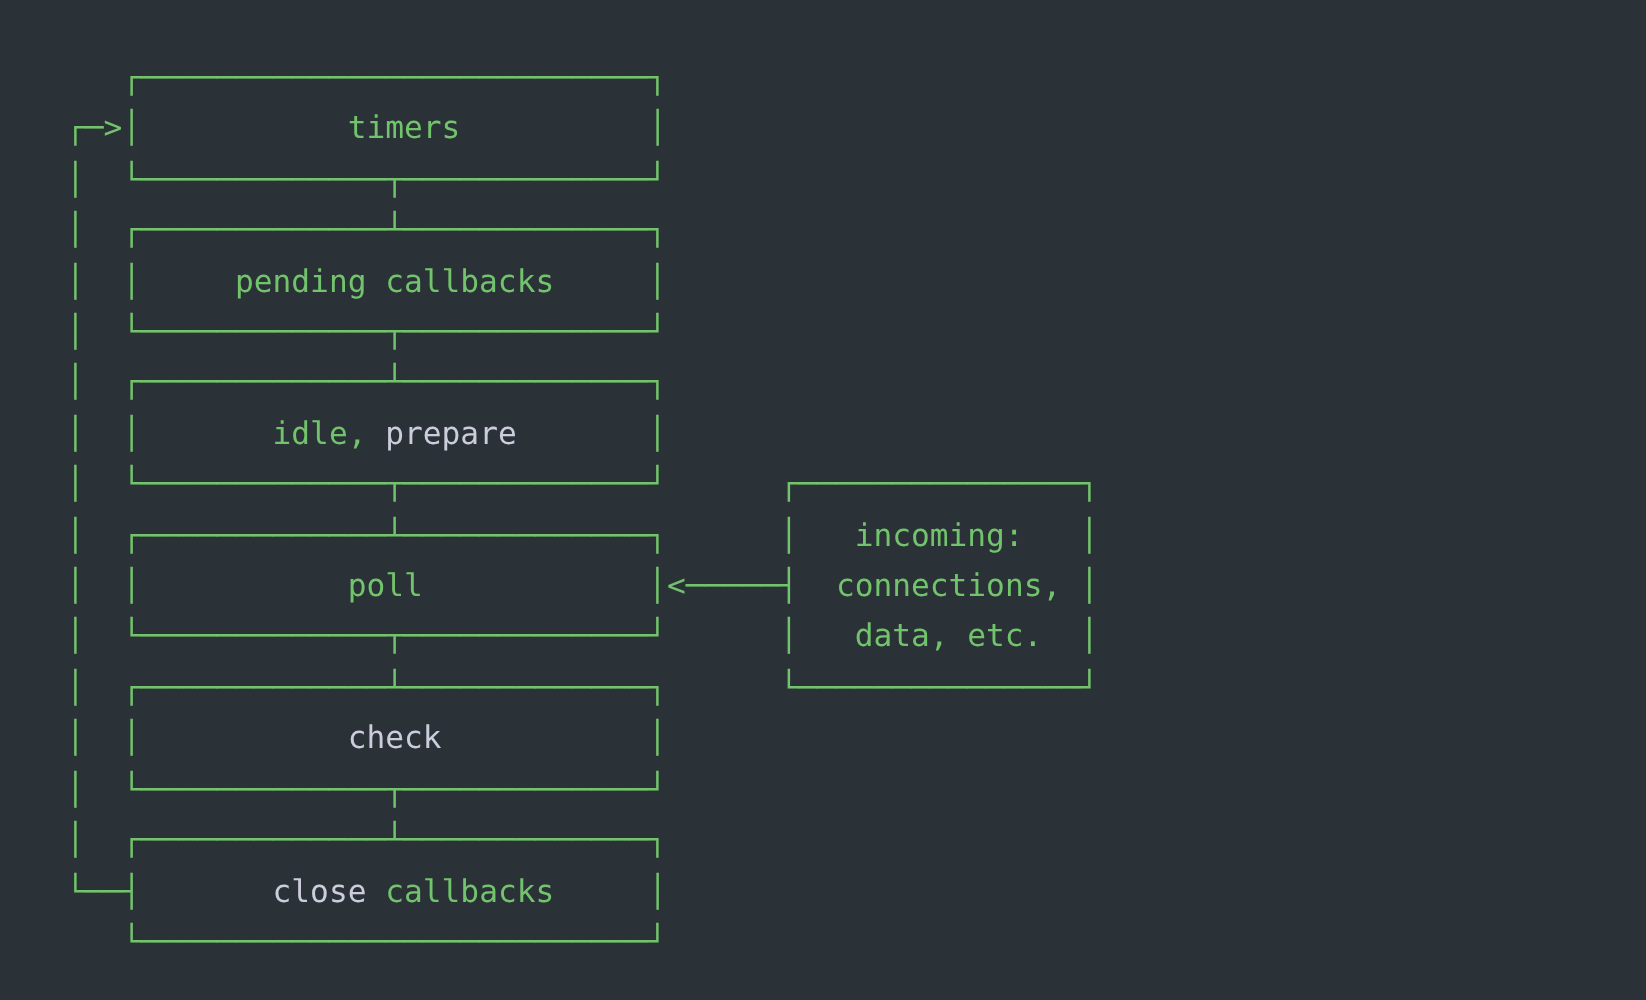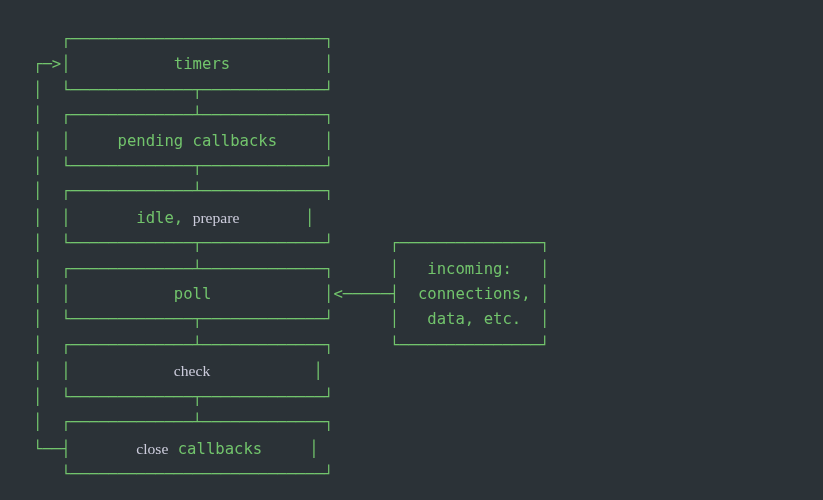--- a/index.html
+++ b/index.html
@@ -22,20 +22,20 @@
     left: 33px;
     top: 27px;
     font-family: "DejaVu Sans Mono", monospace;
     font-size: 15.6px;
     line-height: 25.4px;
     white-space: pre;
     letter-spacing: 0;
   }
   .drow { white-space: pre; }
   .seg-green { color: var(--green, #72c46c); }
-  .seg-light { color: var(--light, #ccccdc); font-family: Liberation Serif, serif; }
+  .seg-light { color: var(--light, #ccccdc); }
 </style>
 </head>
 <body style="--bg: #2b3237; --green: #72c46c; --light: #ccccdc;">
 
 <div class="panel">
   <div class="ascii"><div class="drow"><span class="seg-green">   ┌───────────────────────────┐</span></div><div class="drow"><span class="seg-green">┌─&gt;</span><span class="seg-green">│           </span><span class="seg-green">timers</span><span class="seg-green">          │</span></div><div class="drow"><span class="seg-green">│  └─────────────┬─────────────┘</span></div><div class="drow"><span class="seg-green">│  ┌─────────────┴─────────────┐</span></div><div class="drow"><span class="seg-green">│  │     </span><span class="seg-green">pending callbacks</span><span class="seg-green">     │</span></div><div class="drow"><span class="seg-green">│  └─────────────┬─────────────┘</span></div><div class="drow"><span class="seg-green">│  ┌─────────────┴─────────────┐</span></div><div class="drow"><span class="seg-green">│  │       </span><span class="seg-green">idle,</span><span class="seg-green"> </span><span class="seg-light">prepare</span><span class="seg-green">       │</span></div><div class="drow"><span class="seg-green">│  └─────────────┬─────────────┘      ┌───────────────┐</span></div><div class="drow"><span class="seg-green">│  ┌─────────────┴─────────────┐      │   </span><span class="seg-green">incoming:</span><span class="seg-green">   │</span></div><div class="drow"><span class="seg-green">│  │           </span><span class="seg-green">poll</span><span class="seg-green">            │</span><span class="seg-green">&lt;─────┤</span><span class="seg-green">  </span><span class="seg-green">connections,</span><span class="seg-green"> │</span></div><div class="drow"><span class="seg-green">│  └─────────────┬─────────────┘      │   </span><span class="seg-green">data, etc.</span><span class="seg-green">  │</span></div><div class="drow"><span class="seg-green">│  ┌─────────────┴─────────────┐      └───────────────┘</span></div><div class="drow"><span class="seg-green">│  │           </span><span class="seg-light">check</span><span class="seg-green">           │</span></div><div class="drow"><span class="seg-green">│  └─────────────┬─────────────┘</span></div><div class="drow"><span class="seg-green">│  ┌─────────────┴─────────────┐</span></div><div class="drow"><span class="seg-green">└──┤</span><span class="seg-green">       </span><span class="seg-light">close</span><span class="seg-green"> </span><span class="seg-green">callbacks</span><span class="seg-green">     │</span></div><div class="drow"><span class="seg-green">   └───────────────────────────┘</span></div></div>
 </div>
 
 </body></html>

